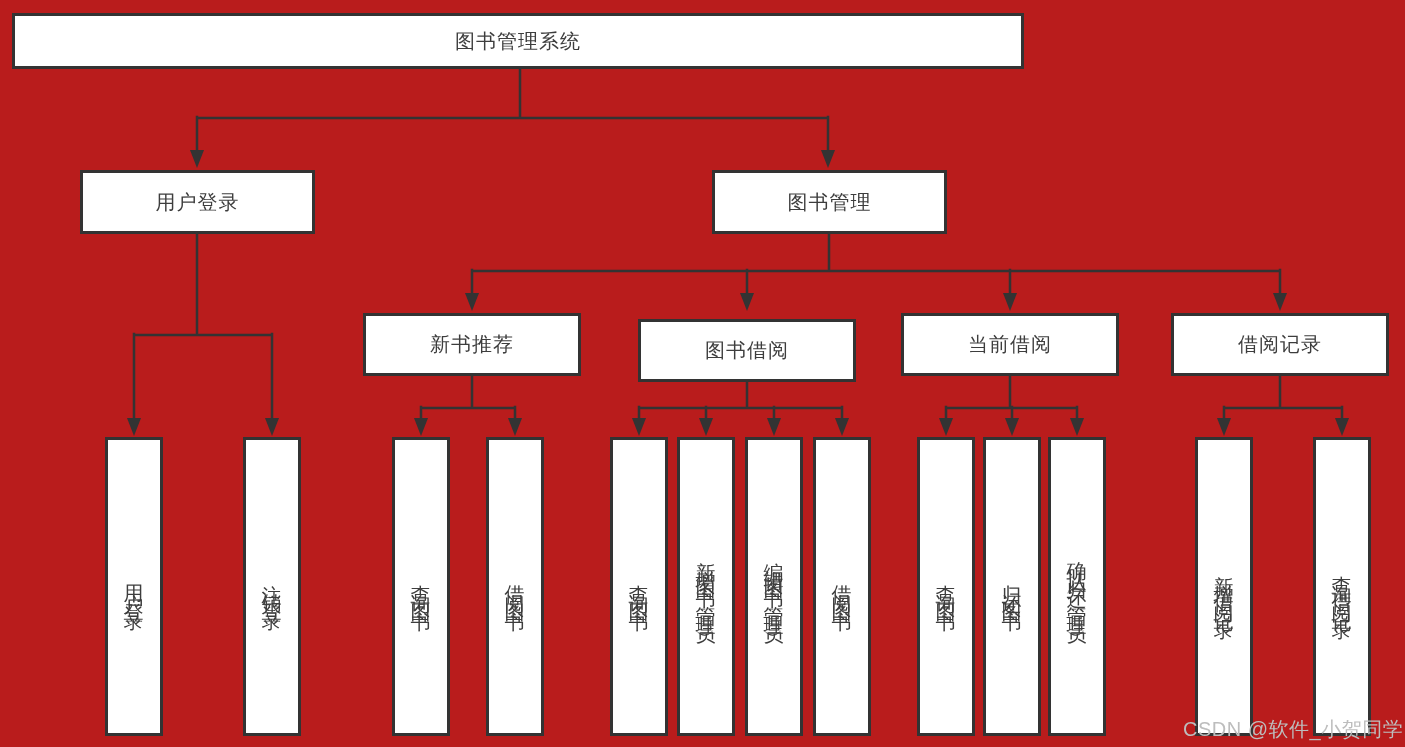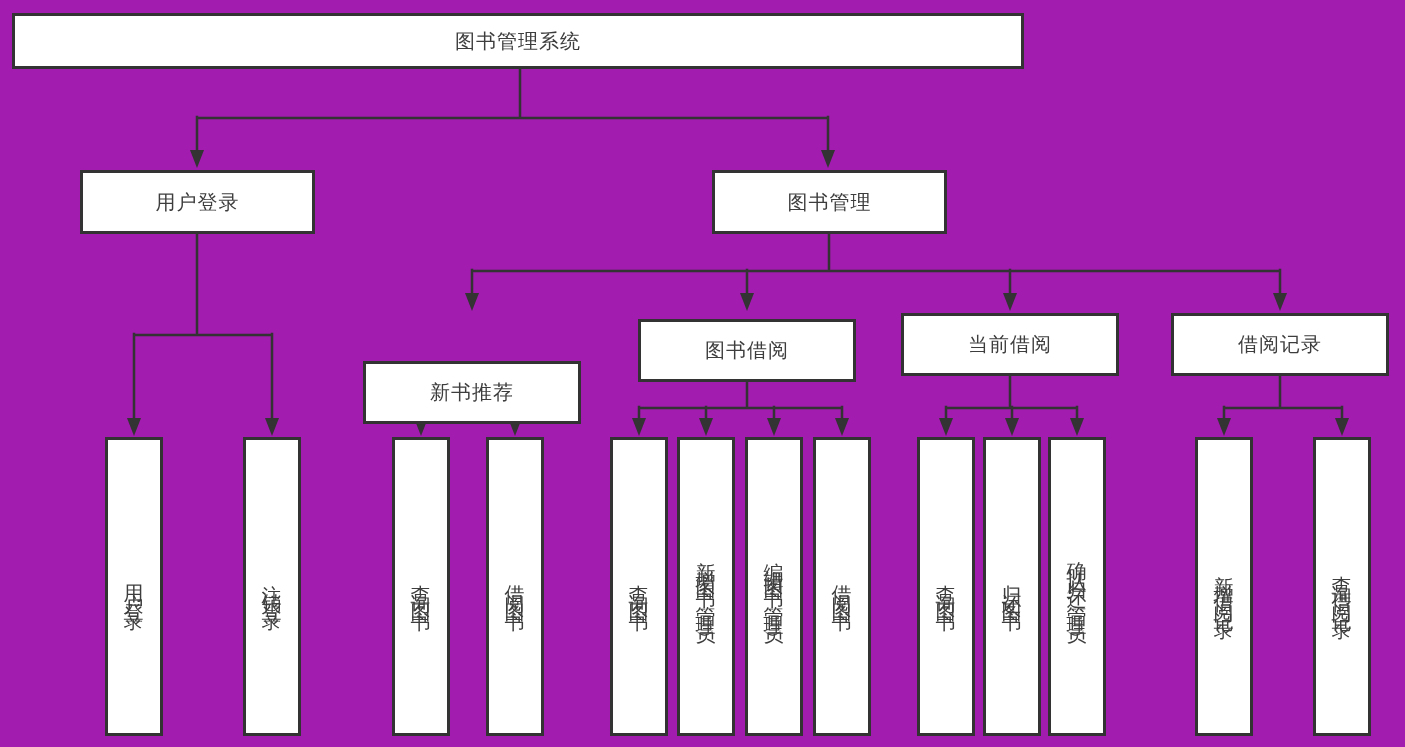--- a/index.html
+++ b/index.html
@@ -1,20 +1,20 @@
 <!DOCTYPE html>
 <html><head>
 <meta charset="utf-8">
 <style>
   html, body { margin: 0; padding: 0; background: #ffffff; }
   .canvas {
     position: relative;
     width: 1405px;
     height: 747px;
-    background: #a21caf;
+    background: #b91c1c;
     font-family: "Liberation Sans", sans-serif;
     overflow: hidden;
   }
   svg.connectors {
     position: absolute;
     left: 0; top: 0;
     width: 1405px; height: 747px;
     pointer-events: none;
   }
   .node {
@@ -110,21 +110,21 @@
     <span>图书管理系统</span>
   </div>
 
   <div class="node" style="left:80px; top:170px; width:235px; height:64px;">
     <span>用户登录</span>
   </div>
   <div class="node" style="left:712px; top:170px; width:235px; height:64px;justify-content:center;">
     <span>图书管理</span>
   </div>
 
-  <div class="node" style="left:363px; top:313px; width:218px; height:63px;margin-top:48px;">
+  <div class="node" style="left:363px; top:313px; width:218px; height:63px;">
     <span>新书推荐</span>
   </div>
   <div class="node" style="left:638px; top:313px; width:218px; height:63px;margin-top:6px;">
     <span>图书借阅</span>
   </div>
   <div class="node" style="left:901px; top:313px; width:218px; height:63px;">
     <span>当前借阅</span>
   </div>
   <div class="node" style="left:1171px; top:313px; width:218px; height:63px;">
     <span>借阅记录</span>
@@ -167,14 +167,15 @@
     <span class="vtext">确认归还（管理员）</span>
   </div>
 
   <div class="leaf" style="left:1195px;">
     <span class="vtext">新增借阅记录</span>
   </div>
   <div class="leaf" style="left:1313px;">
     <span class="vtext">查询借阅记录</span>
   </div>
 
+  <div class="watermark">CSDN @软件_小贺同学</div>
 
 </div>
 
 </body></html>

